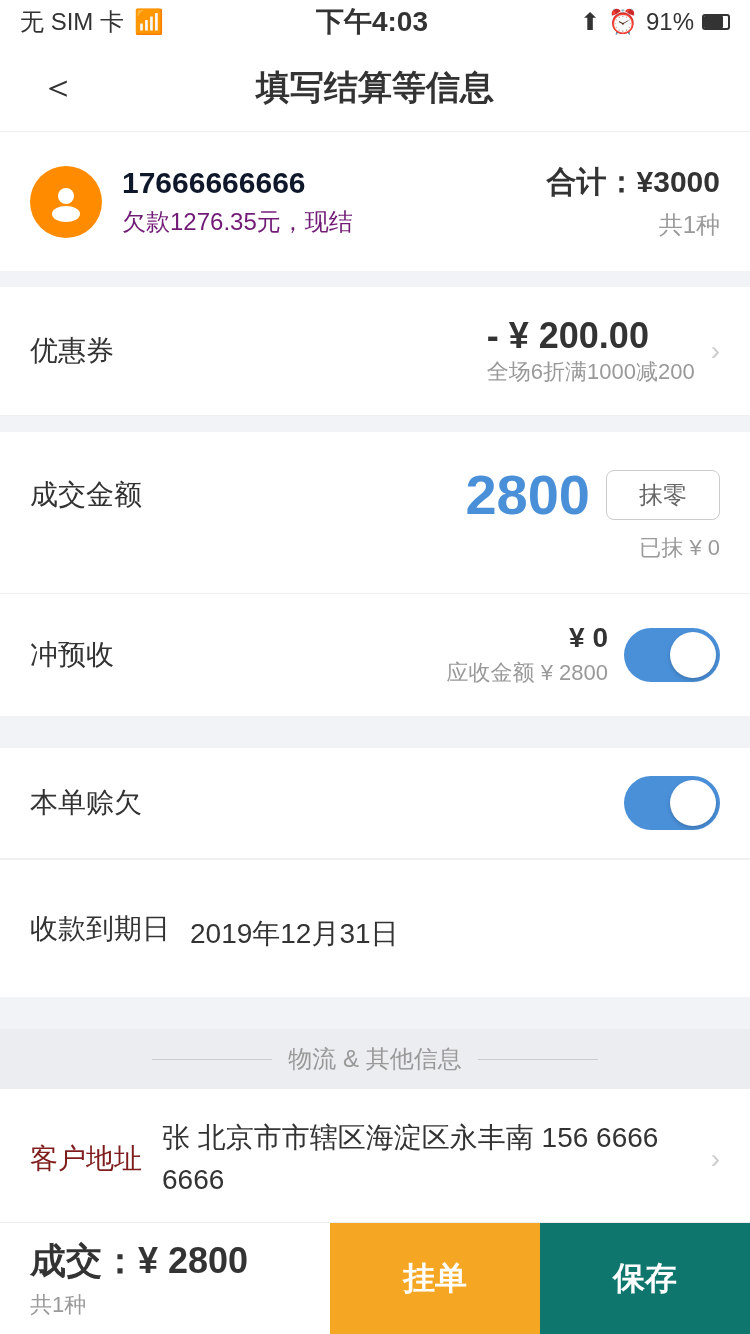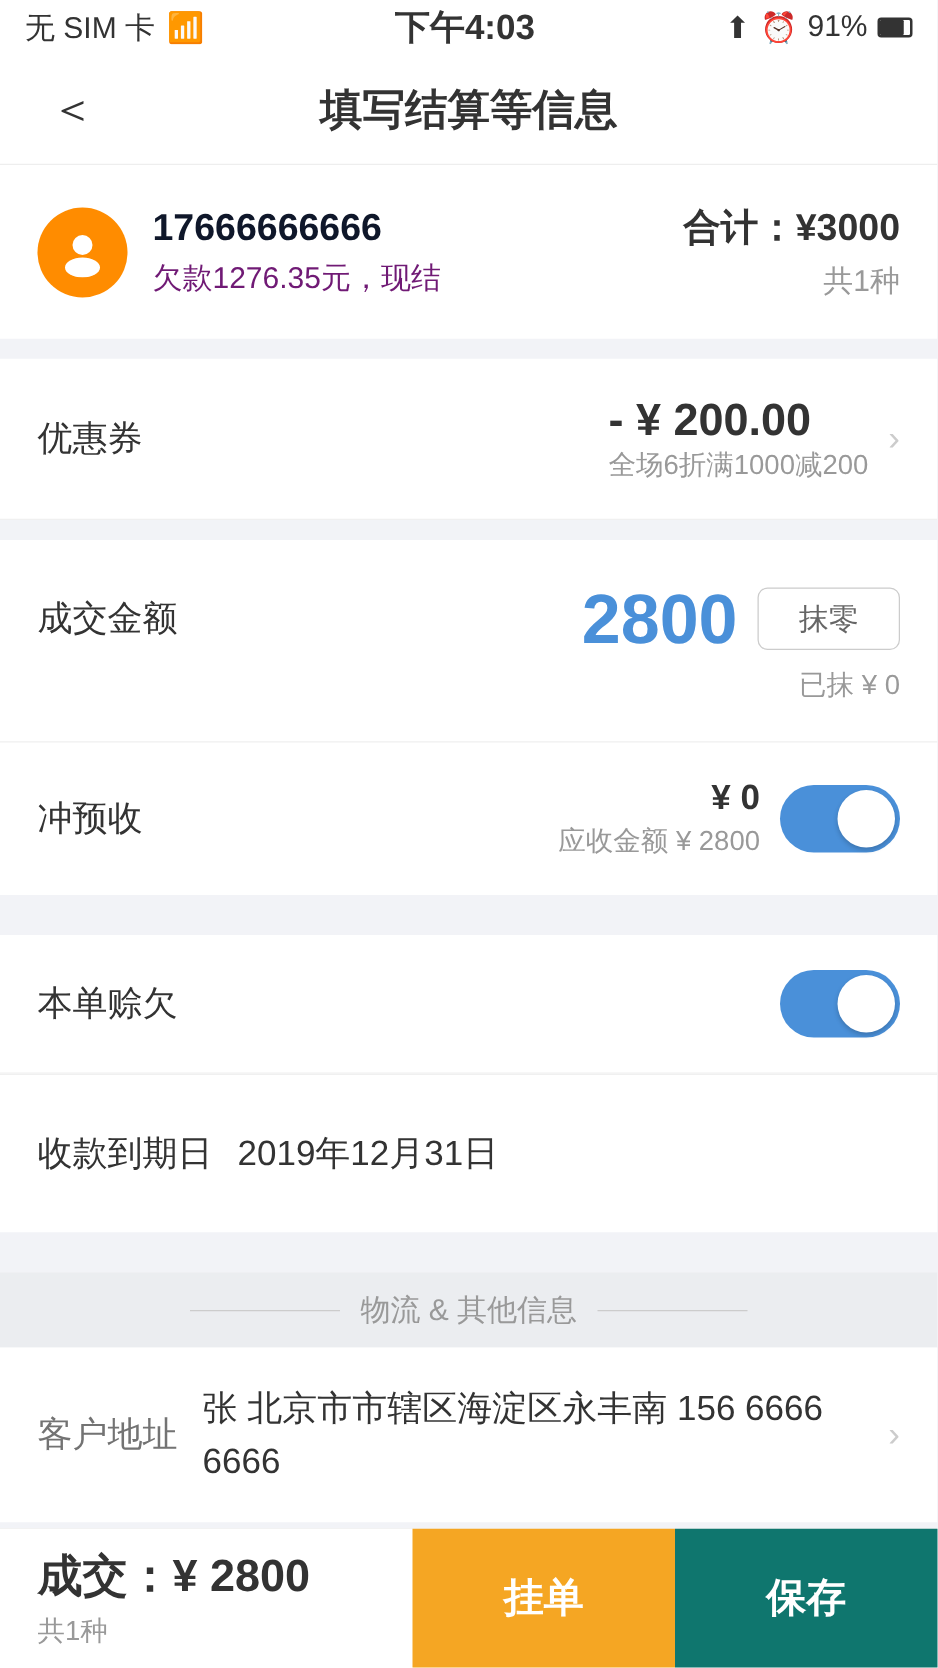--- a/index.html
+++ b/index.html
@@ -214,21 +214,21 @@
     
     .duedate-section {
       background: #fff;
       padding: 44px 30px;
       display: flex;
       align-items: center;
       gap: 20px;
       border-top: 1px solid #f0f0f0;
     }
     .duedate-label { font-size: 28px; color: #333; }
-    .duedate-value { font-size: 28px; color: #333; }
+    .duedate-value { font-size: 28px; color: #333; margin-top: 11px; }
 
     
     .logistics-divider {
       background: #ebedf0;
       height: 60px;
       display: flex;
       align-items: center;
       justify-content: center;
       margin-top: 16px;
     }
@@ -249,21 +249,21 @@
     }
 
     
     .address-section {
       background: #fff;
       padding: 28px 30px;
       display: flex;
       align-items: center;
       justify-content: space-between;
     }
-    .address-label { font-size: 28px; color: #737373; min-width: 100px; }
+    .address-label { font-size: 28px; color: #7f1d1d; min-width: 100px; }
     .address-value { font-size: 28px; color: #333; flex: 1; margin: 0 20px; line-height: 1.5; }
 
     
     .gray-fill {
       background: #f2f3f7;
       height: 200px;
     }
 
     
     .bottom-bar {

